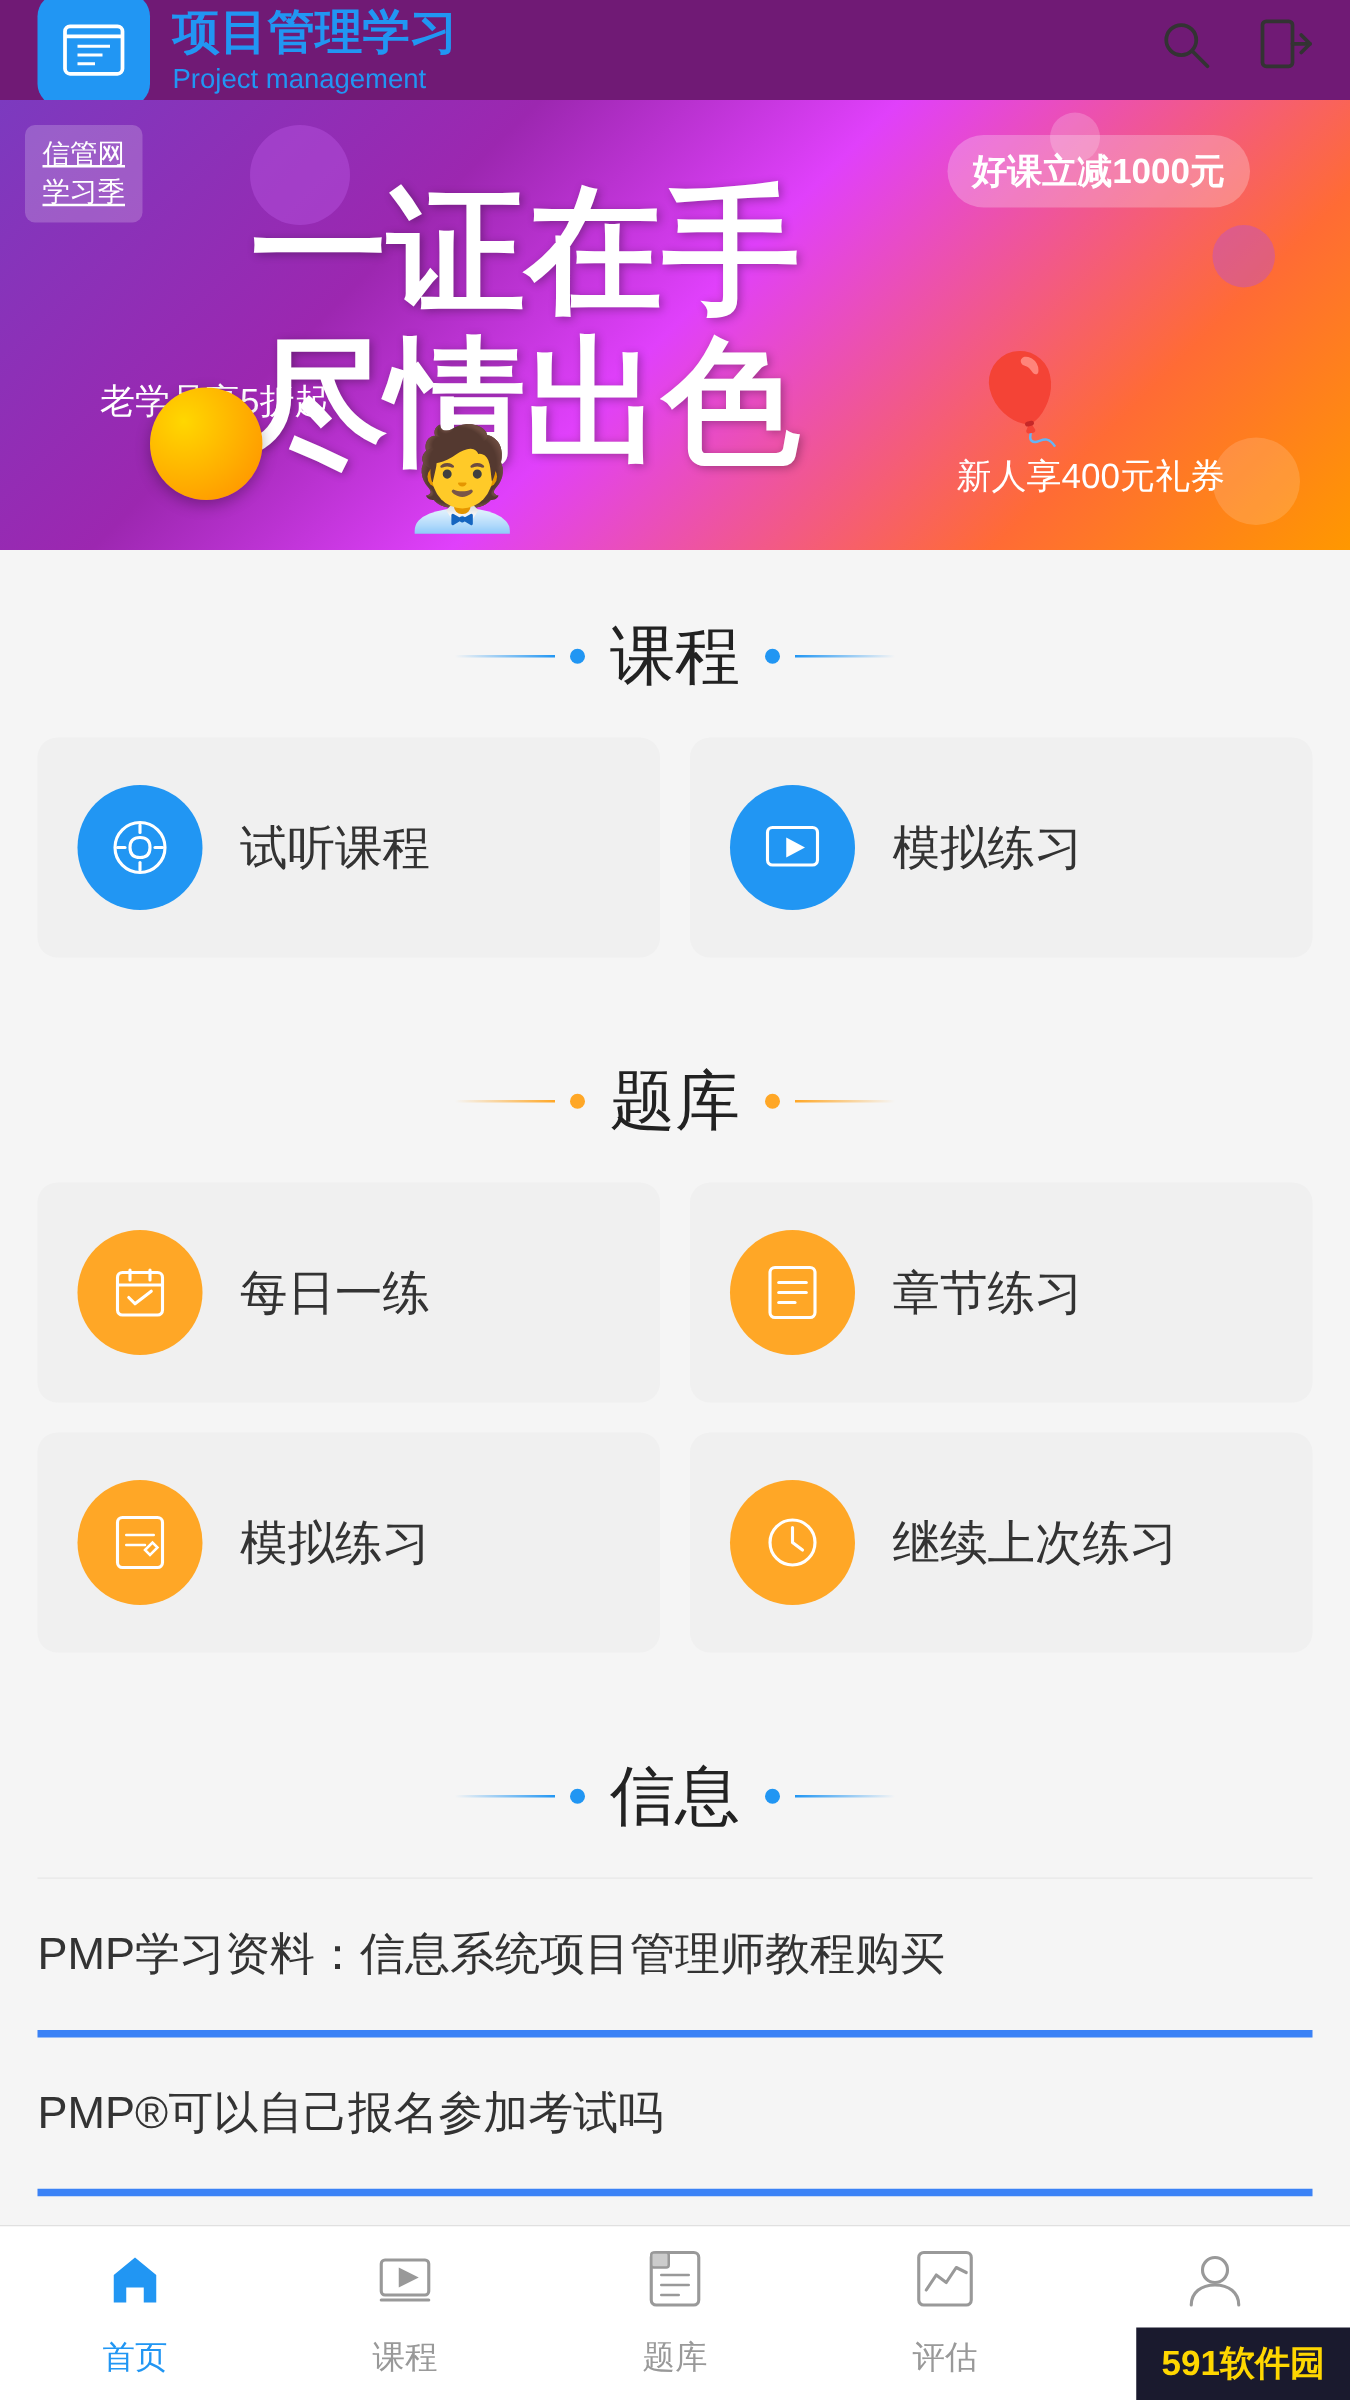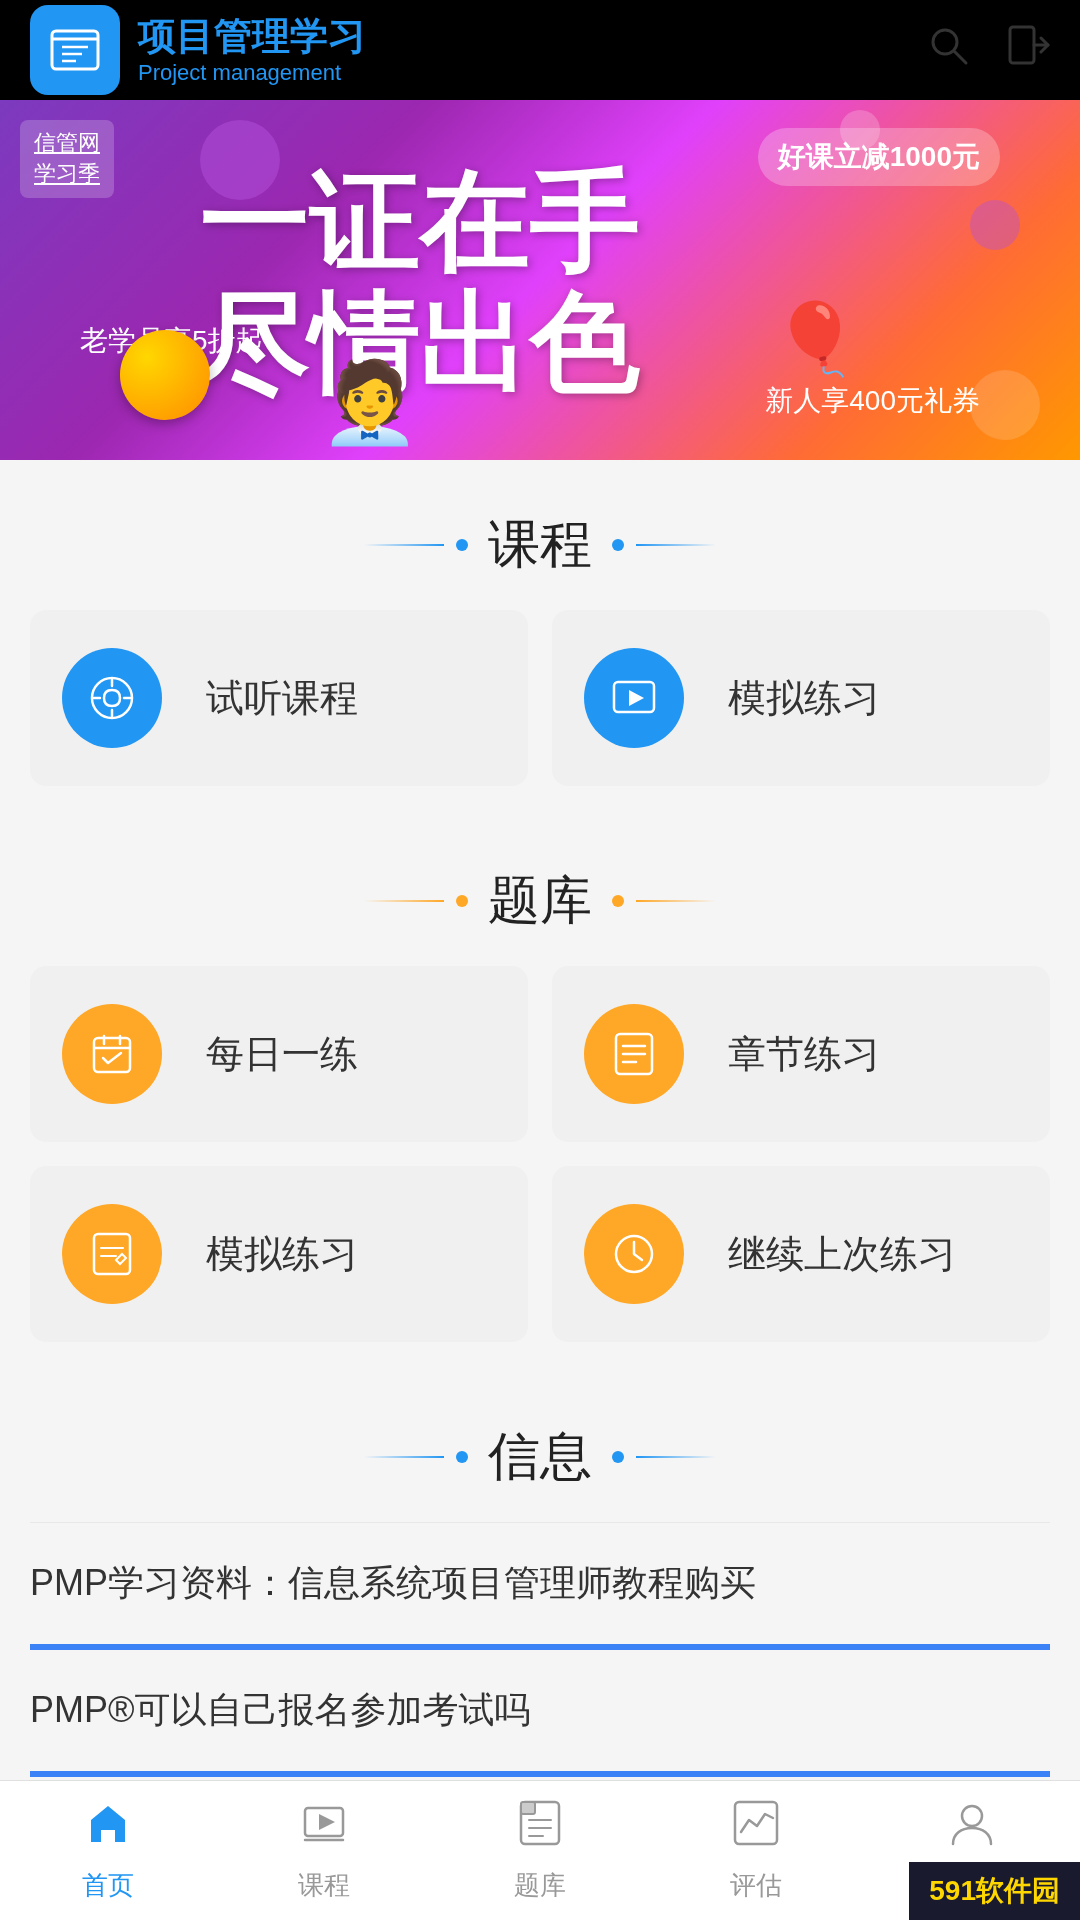--- a/index.html
+++ b/index.html
@@ -11,23 +11,23 @@
       min-height: 1920px;
       overflow-x: hidden;
       font-size: 32px;
     }
 
     
     .header {
       display: flex;
       align-items: center;
       justify-content: space-between;
-      background: #000000;
+      background: #701a75;
       padding: 20px 30px;
-      height: 100px;
+      height: 80px;
     }
     .header-left {
       display: flex;
       align-items: center;
       gap: 18px;
     }
     .app-icon {
       width: 90px;
       height: 90px;
       background: #2196F3;
@@ -169,21 +169,21 @@
       display: grid;
       grid-template-columns: 1fr 1fr;
       gap: 24px;
     }
     .card {
       background: #f0f0f0;
       border-radius: 16px;
       display: flex;
       align-items: center;
       padding: 38px 32px;
-      gap: 44px;
+      gap: 30px;
       cursor: pointer;
     }
     .card-icon {
       width: 100px;
       height: 100px;
       border-radius: 50%;
       display: flex;
       align-items: center;
       justify-content: center;
       flex-shrink: 0;

